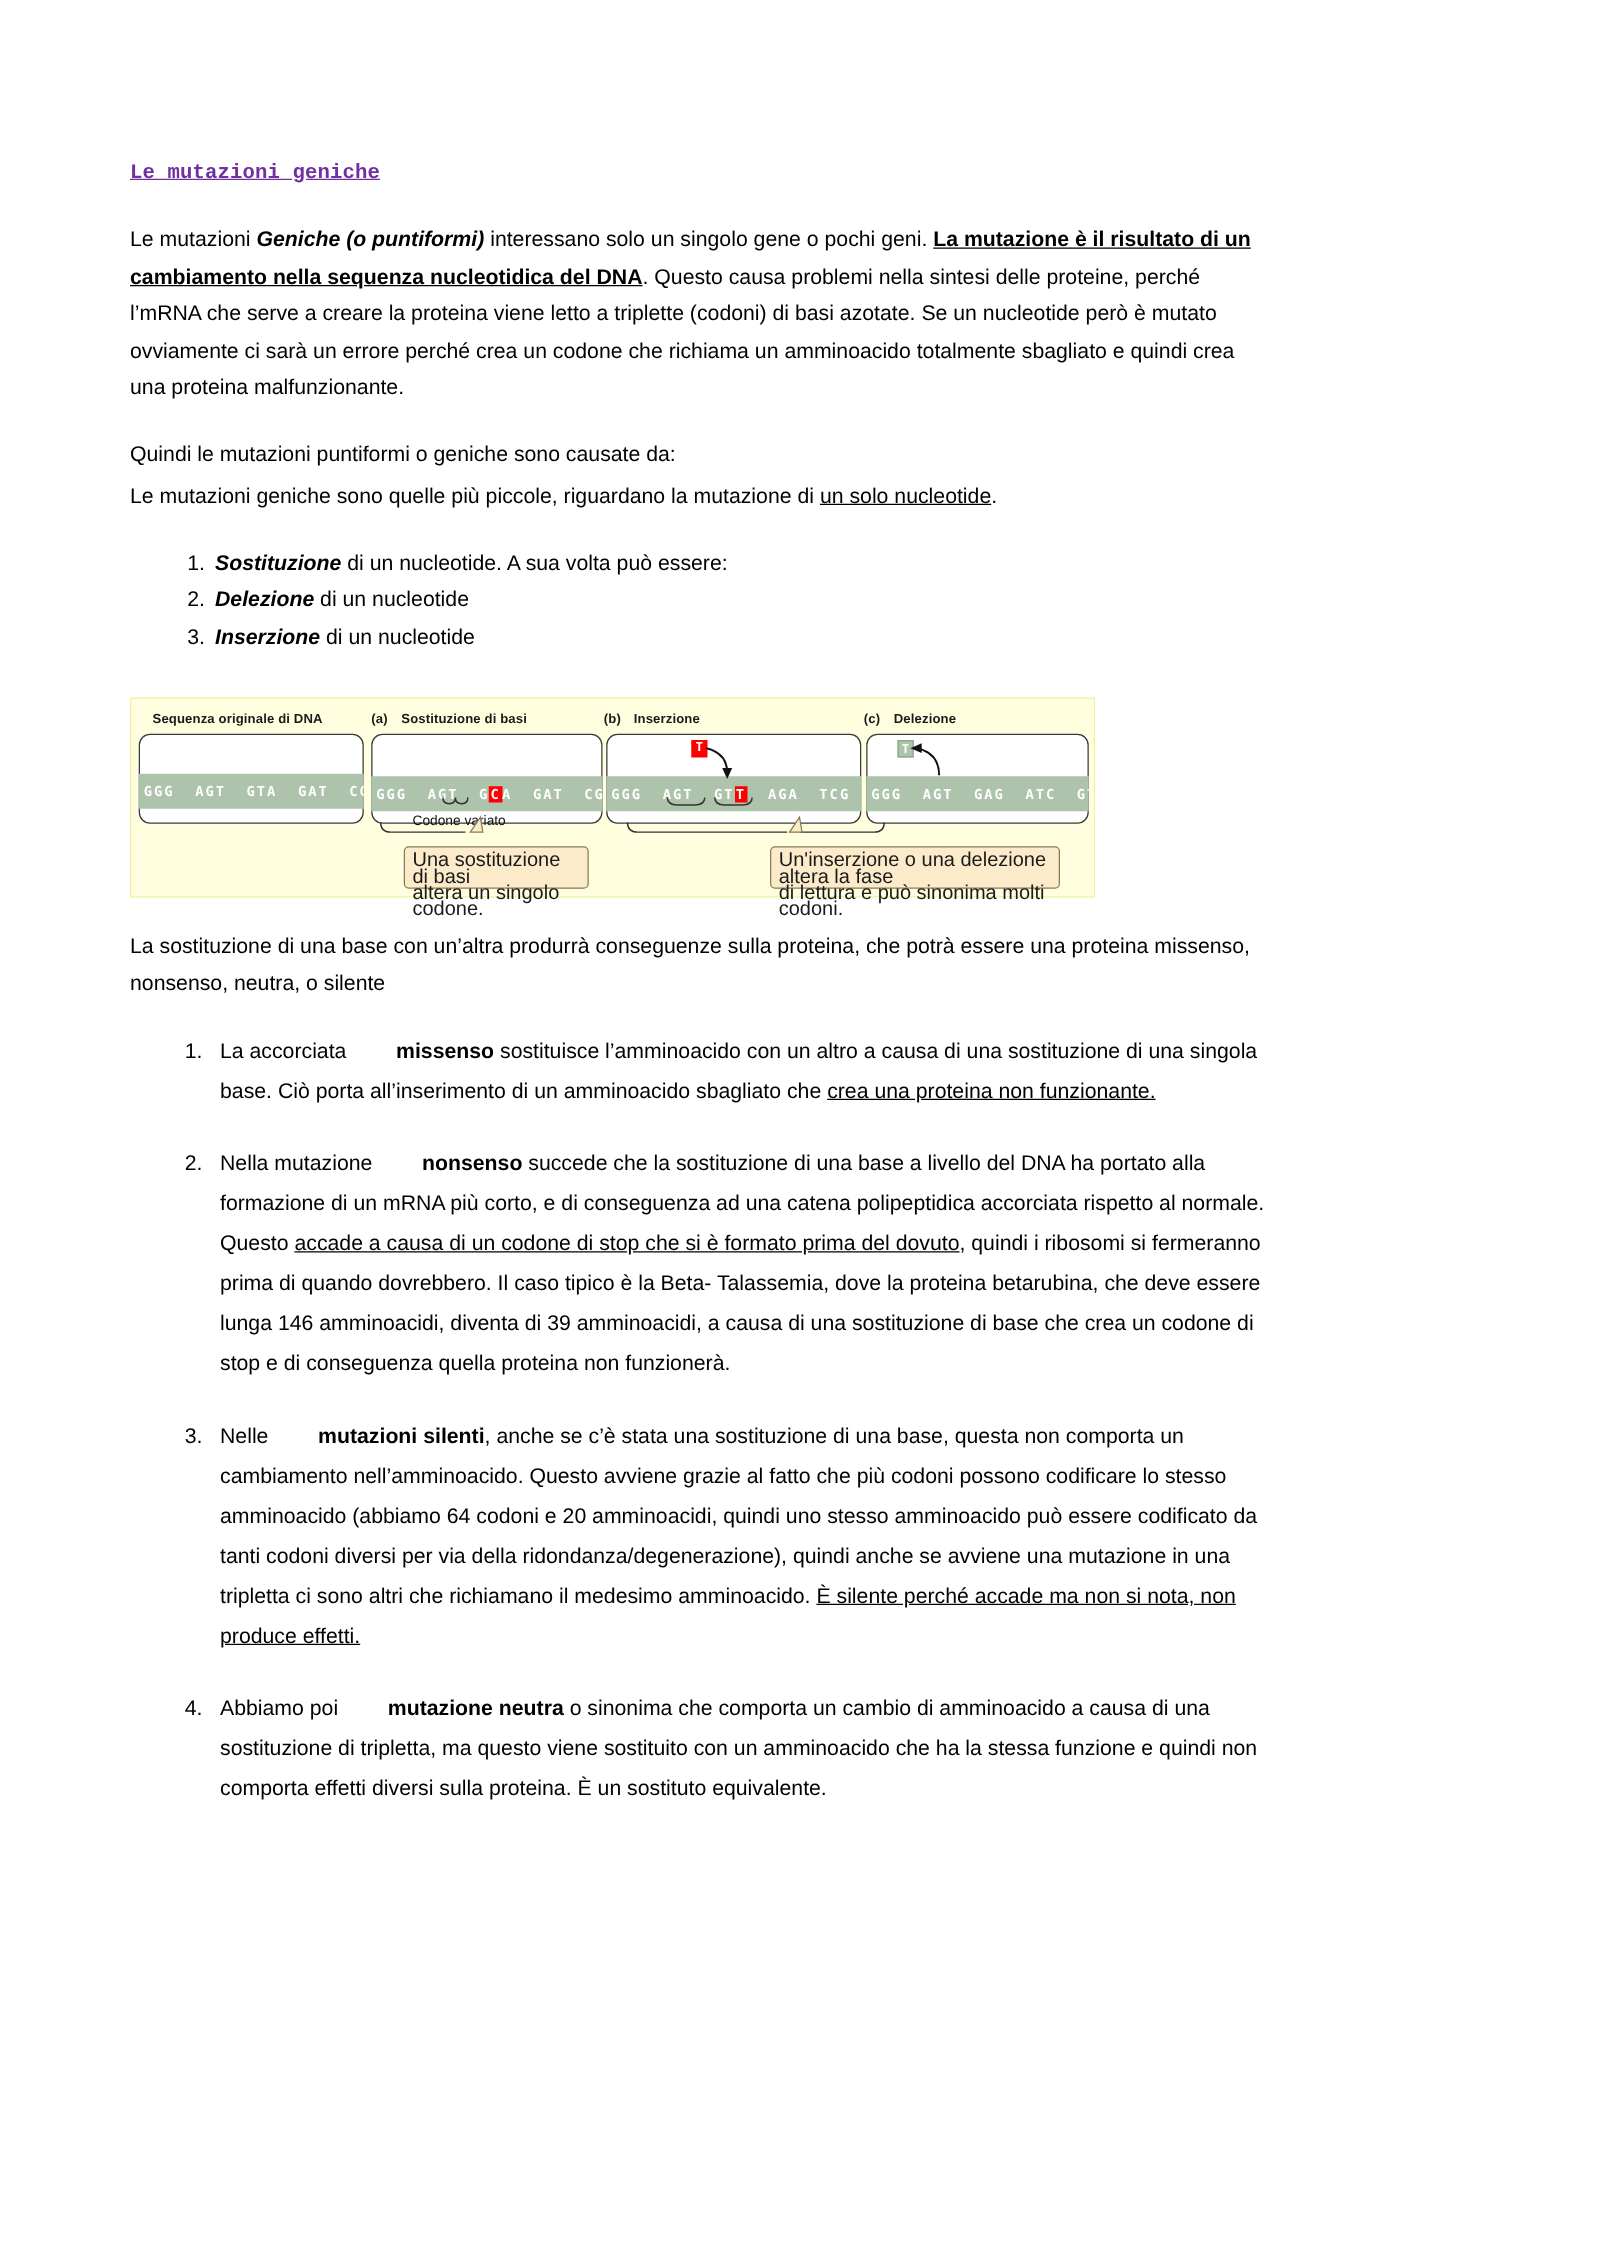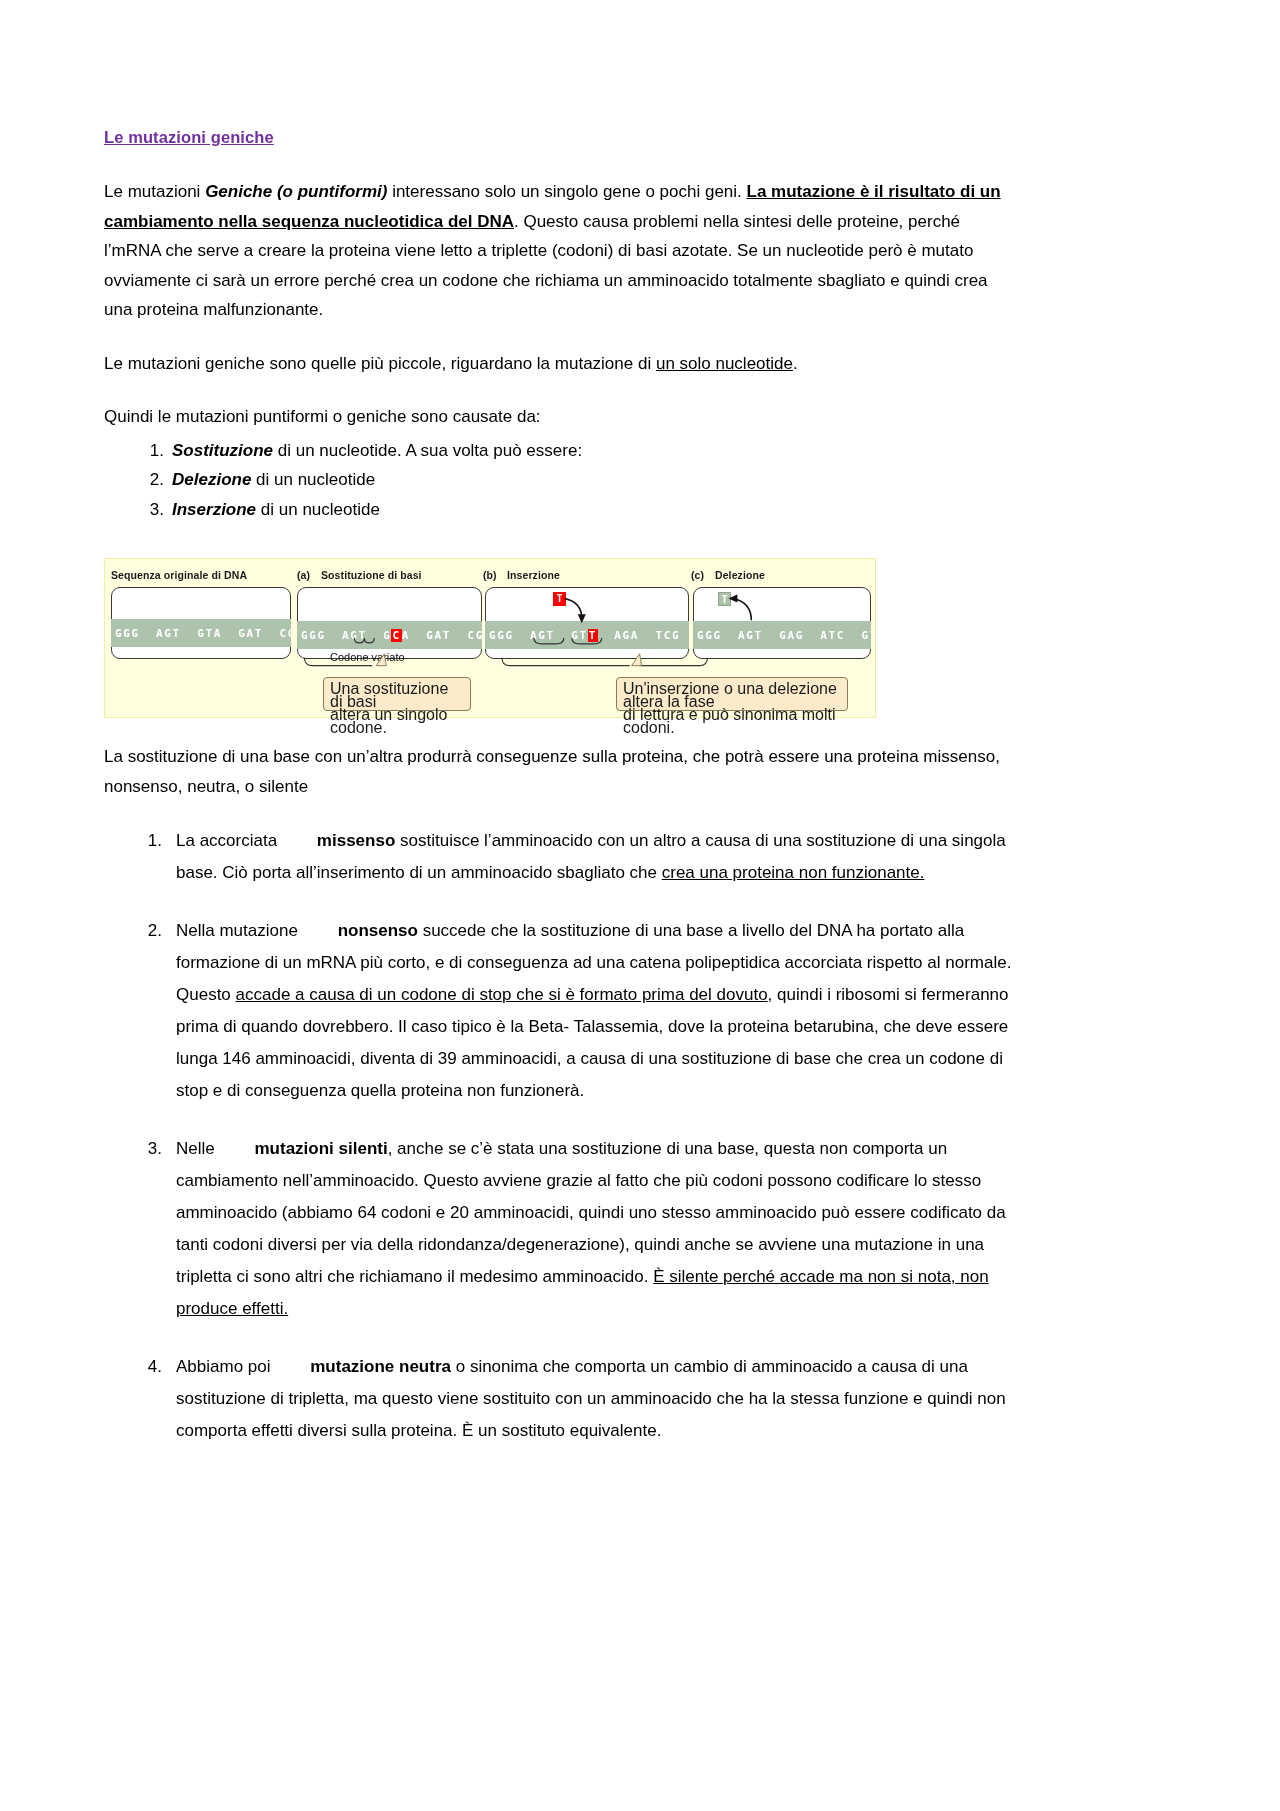--- a/index.html
+++ b/index.html
@@ -28,20 +28,21 @@
     top: 128px;
     width: 910px;
   }
   h1.doc-title {
     font-size: 16.5px;
     font-weight: bold;
     color: #7030A0;
     text-decoration: underline;
     margin: 0 0 30px 0;
     letter-spacing: 0.1px;
+    font-family: Liberation Mono, monospace;
   }
   p.para {
     font-size: 17px;
     line-height: 29.5px;
     margin: 0 0 24px 0;
     text-align: left;
   }
   p.para.tight { margin-bottom: 4px; }
   .b { font-weight: bold; margin-left: 35px; }
   .bi { font-weight: bold; font-style: italic; text-align: right; }
@@ -182,36 +183,36 @@
 <body>
 
 <div class="page">
 
   <div class="content">
 
     <h1 class="doc-title">Le mutazioni geniche</h1>
 
     <p class="para"><span>Le mutazioni </span><span class="bi">Geniche (o puntiformi)</span><span> interessano solo un singolo gene o pochi geni. </span><span class="bu">La mutazione è il risultato di un cambiamento nella sequenza nucleotidica del DNA</span><span>. Questo causa problemi nella sintesi delle proteine, perché l’mRNA che serve a creare la proteina viene letto a triplette (codoni) di basi azotate. Se un nucleotide però è mutato ovviamente ci sarà un errore perché crea un codone che richiama un amminoacido totalmente sbagliato e quindi crea una proteina malfunzionante.</span></p>
 
+    <p class="para tight">Quindi le mutazioni puntiformi o geniche sono causate da:</p>
+
     <p class="para"><span>Le mutazioni geniche sono quelle più piccole, riguardano la mutazione di </span><span class="u">un solo nucleotide</span><span>.</span></p>
-
-    <p class="para tight">Quindi le mutazioni puntiformi o geniche sono causate da:</p>
 
     <ol class="simple-list">
       <li><span class="num">1.</span><span class="bi">Sostituzione</span><span> di un nucleotide. A sua volta può essere:</span></li>
       <li><span class="num">2.</span><span class="bi">Delezione</span><span> di un nucleotide</span></li>
       <li><span class="num">3.</span><span class="bi">Inserzione</span><span> di un nucleotide</span></li>
     </ol>
 
   </div>
 
   <div class="figure">
     <div class="fig-inner">
 
-      <div class="panel-title" style="left:6px; top:10px;">Sequenza originale di DNA</div>
+      <div class="panel-title" style="left:17px; top:10px;">Sequenza originale di DNA</div>
 
       <div class="panel-title" style="left:192px; top:10px;">(a)</div>
       <div class="panel-title" style="left:216px; top:10px;">Sostituzione di basi</div>
 
       <div class="panel-title" style="left:378px; top:10px;">(b)</div>
       <div class="panel-title" style="left:402px; top:10px;">Inserzione</div>
 
       <div class="panel-title" style="left:586px; top:10px;">(c)</div>
       <div class="panel-title" style="left:610px; top:10px;">Delezione</div>
 

